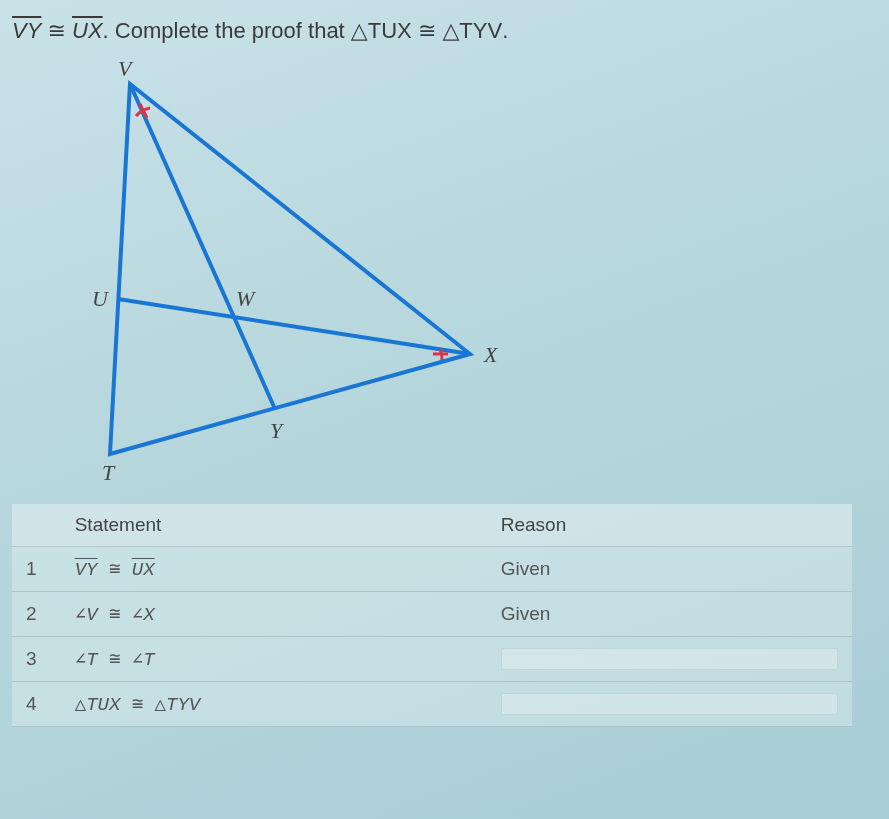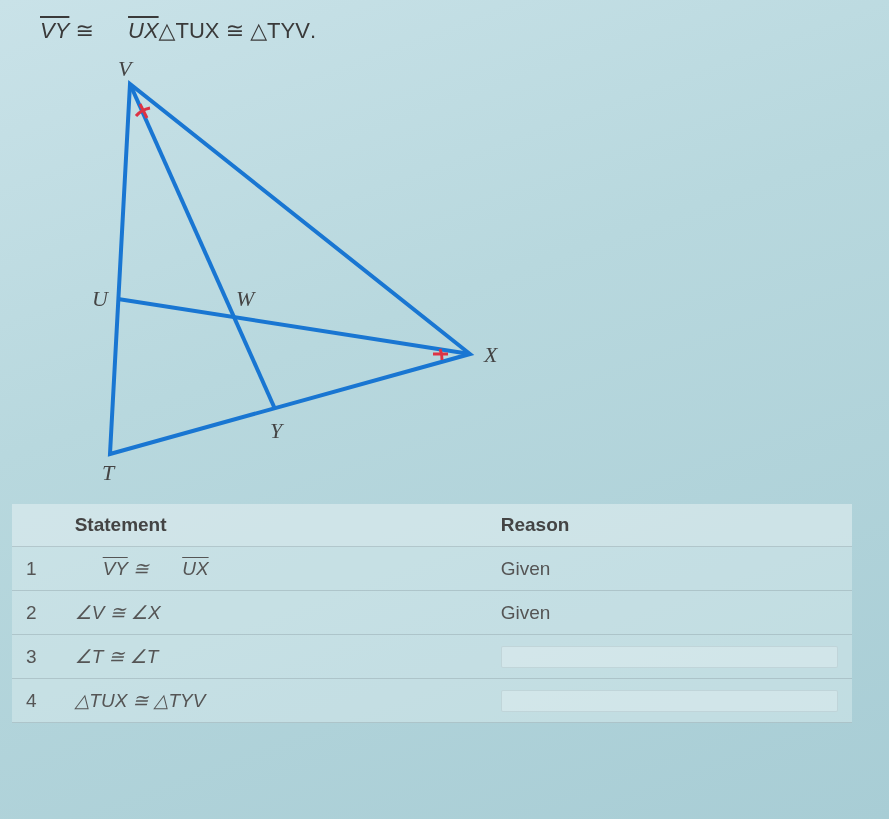--- a/index.html
+++ b/index.html
@@ -19,71 +19,71 @@
     margin-bottom: 8px;
     display: flex;
     flex-wrap: wrap;
     align-items: baseline;
     gap: 0;
   }
   .seg { white-space: pre; }
   .overline {
     text-decoration: overline;
     font-style: italic;
-    margin-left: 28px;
   }
   .ital { }
   .diagram {
     margin: 10px 0 16px 28px;
   }
   .proof-table {
     width: 840px;
     border-collapse: collapse;
     background: rgba(255,255,255,0.0);
   }
   .proof-table th, .proof-table td {
     text-align: left;
     padding: 10px 14px;
     border-bottom: 1px solid rgba(150,170,175,0.5);
     font-size: 19px;
   }
   .proof-table th {
     background: rgba(230,240,243,0.55);
-    font-weight: bold;
+    font-weight: normal;
     color: #444;
   }
   .proof-table td {
     background: rgba(235,245,247,0.35);
     color: #555;
   }
   .rownum {
     width: 48px;
     color: #666;
   }
   .stmt-col { width: 420px; }
   .reason-col { width: 360px; }
   .reason-input {
     min-height: 22px;
     background: rgba(255,255,255,0.25);
     border: 1px solid rgba(160,180,185,0.35);
     border-radius: 2px;
     padding: 2px 4px;
   }
-  .math { font-style: italic; }
+  .math { font-style: italic; font-family: Liberation Mono, monospace; }
   svg .tri { stroke:#1976d2; stroke-width:4; fill:none; }
   svg .mark { stroke:#d34; stroke-width:3; fill:none; }
   svg .lbl { font: italic 22px Georgia, serif; fill:#444; }
 </style>
 </head>
 <body>
 
 <div class="prompt">
   <span class="seg overline">VY</span>
   <span class="seg"> ≅ </span>
   <span class="seg overline">UX</span>
+  <span class="seg">. Complete the proof that </span>
   <span class="seg ital">△TUX</span>
   <span class="seg"> ≅ </span>
   <span class="seg ital">△TYV</span>
   <span class="seg">.</span>
 </div>
 
 <div class="diagram">
   <svg width="480" height="430" viewBox="0 0 480 430">
 
     <polygon class="tri" points="70,400 90,30 430,300"></polygon>

